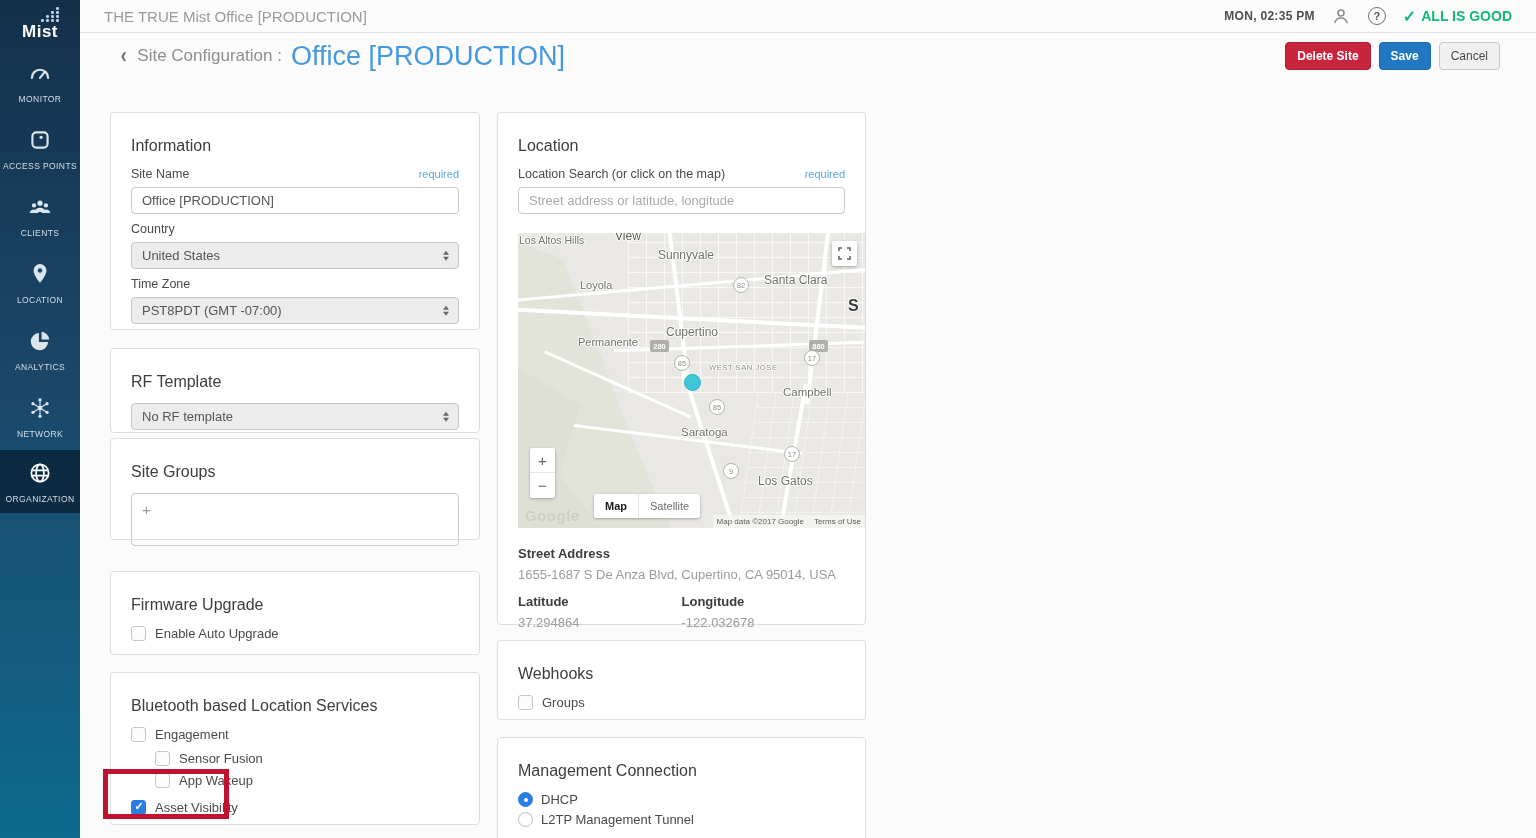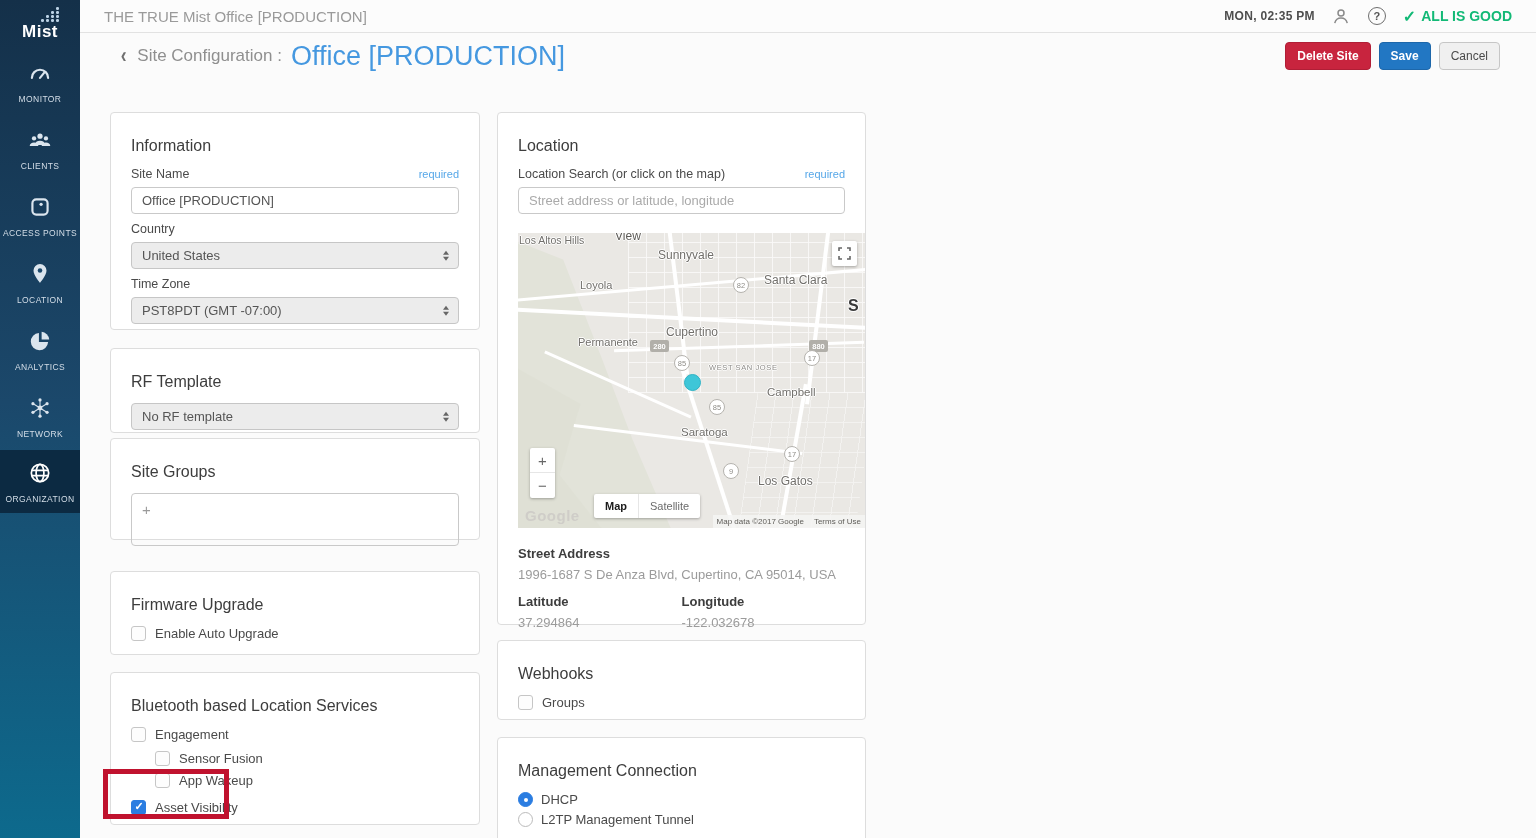--- a/index.html
+++ b/index.html
@@ -129,40 +129,40 @@
       <svg viewBox="0 0 24 24">
           <path d="M4.5 16.5a7.5 7.5 0 1 1 15 0" fill="none" stroke="#dbe5ee" stroke-width="2" stroke-linecap="round"></path>
           <line x1="12" y1="16.5" x2="16.3" y2="11.2" stroke="#dbe5ee" stroke-width="2" stroke-linecap="round"></line>
         </svg>
     </span>
     <span class="nav-label">MONITOR</span>
   </div>
 
   <div class="nav-item">
     <span>
+      <svg viewBox="0 0 24 24">
+          <rect x="5" y="5" width="14" height="14" rx="3.5" fill="none" stroke="#dbe5ee" stroke-width="2"></rect>
+          <circle cx="13" cy="9.5" r="1.5" fill="#dbe5ee"></circle>
+        </svg>
+    </span>
+    <span class="nav-label">ACCESS POINTS</span>
+  </div>
+
+  <div class="nav-item">
+    <span>
       <svg viewBox="0 0 24 24" fill="#dbe5ee">
           <circle cx="6.5" cy="10.5" r="2"></circle>
           <circle cx="17.5" cy="10.5" r="2"></circle>
           <circle cx="12" cy="8.5" r="2.4"></circle>
           <path d="M2.5 17.5c0-1.8 1.8-3.2 4-3.2s4 1.4 4 3.2z"></path>
           <path d="M13.5 17.5c0-1.8 1.8-3.2 4-3.2s4 1.4 4 3.2z"></path>
           <path d="M7.3 16.5c0-2.3 2-3.8 4.7-3.8s4.7 1.5 4.7 3.8z"></path>
         </svg>
     </span>
     <span class="nav-label">CLIENTS</span>
-  </div>
-
-  <div class="nav-item">
-    <span>
-      <svg viewBox="0 0 24 24">
-          <rect x="5" y="5" width="14" height="14" rx="3.5" fill="none" stroke="#dbe5ee" stroke-width="2"></rect>
-          <circle cx="13" cy="9.5" r="1.5" fill="#dbe5ee"></circle>
-        </svg>
-    </span>
-    <span class="nav-label">ACCESS POINTS</span>
   </div>
 
   <div class="nav-item">
     <span>
       <svg viewBox="0 0 24 24">
           <path d="M12 2.8a6 6 0 0 1 6 6c0 4.4-6 11.4-6 11.4S6 13.2 6 8.8a6 6 0 0 1 6-6z" fill="#dbe5ee"></path>
           <circle cx="12" cy="8.8" r="2.1" fill="#1b486b"></circle>
         </svg>
     </span>
     <span class="nav-label">LOCATION</span>
@@ -346,21 +346,21 @@
     <div class="road" style="left:20px; top:150px; width:160px; height:2.5px; transform:rotate(24deg);"></div>
 
     <span class="mlabel" style="left:1px; top:1px; font-size:10.5px;">Los Altos Hills</span>
     <span class="mlabel" style="left:97px; top:-4px; font-size:12px; color:#5c5a56;">View</span>
     <span class="mlabel" style="left:140px; top:15px; font-size:12px;">Sunnyvale</span>
     <span class="mlabel" style="left:246px; top:40px; font-size:12px;">Santa Clara</span>
     <span class="mlabel" style="left:62px; top:46px; font-size:11px;">Loyola</span>
     <span class="mlabel" style="left:148px; top:92px; font-size:12px;">Cupertino</span>
     <span class="mlabel" style="left:60px; top:103px; font-size:11px;">Permanente</span>
     <span class="mlabel" style="left:191px; top:130px; font-size:7.5px; letter-spacing:.6px; color:#8e8c88;">WEST SAN JOSE</span>
-    <span class="mlabel" style="left:249px; top:153px; font-size:11.5px;">Campbell</span>
+    <span class="mlabel" style="left:265px; top:153px; font-size:11.5px;">Campbell</span>
     <span class="mlabel" style="left:163px; top:193px; font-size:11.5px;">Saratoga</span>
     <span class="mlabel" style="left:240px; top:241px; font-size:12px;">Los Gatos</span>
     <span class="mlabel" style="left:330px; top:64px; font-size:16px; font-weight:bold; color:#3a3a3a;">S</span>
 
     <span class="shield-c" style="left:215px; top:44px;">82</span>
     <span class="shield-r" style="left:132px; top:75px;">280</span>
     <span class="shield-r" style="left:291px; top:75px;">880</span>
     <span class="shield-c" style="left:156px; top:122px;">85</span>
     <span class="shield-c" style="left:286px; top:117px;">17</span>
     <span class="shield-c" style="left:191px; top:166px;">85</span>
@@ -383,21 +383,21 @@
       <div class="seg-sat">Satellite</div>
     </div>
     <span class="gwm">Google</span>
     <div class="attr">
       <span>Map data ©2017 Google</span>
       <span>Terms of Use</span>
     </div>
   </div>
 
   <div class="addr-label">Street Address</div>
-  <div class="addr-value">1996-1687 S De Anza Blvd, Cupertino, CA 95014, USA</div>
+  <div class="addr-value">1655-1687 S De Anza Blvd, Cupertino, CA 95014, USA</div>
   <div class="latlon">
     <div>
       <div class="addr-label" style="margin-top:0;">Latitude</div>
       <div class="addr-value">37.294864</div>
     </div>
     <div>
       <div class="addr-label" style="margin-top:0;">Longitude</div>
       <div class="addr-value">-122.032678</div>
     </div>
   </div>

